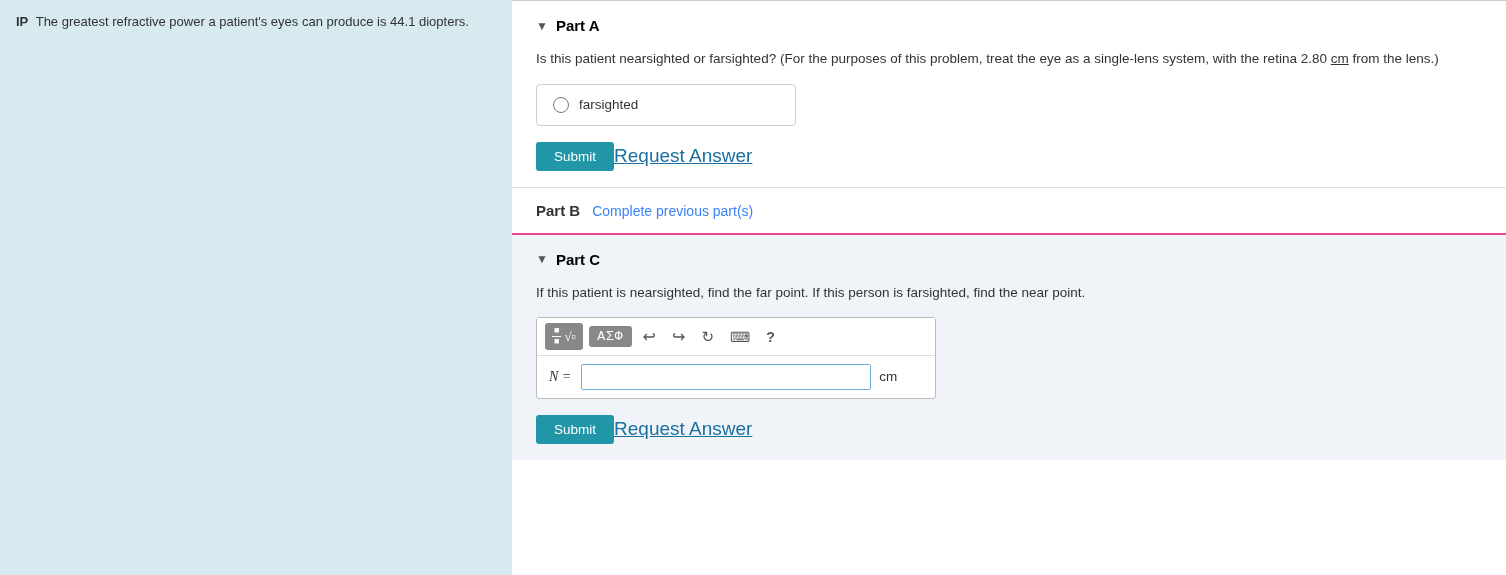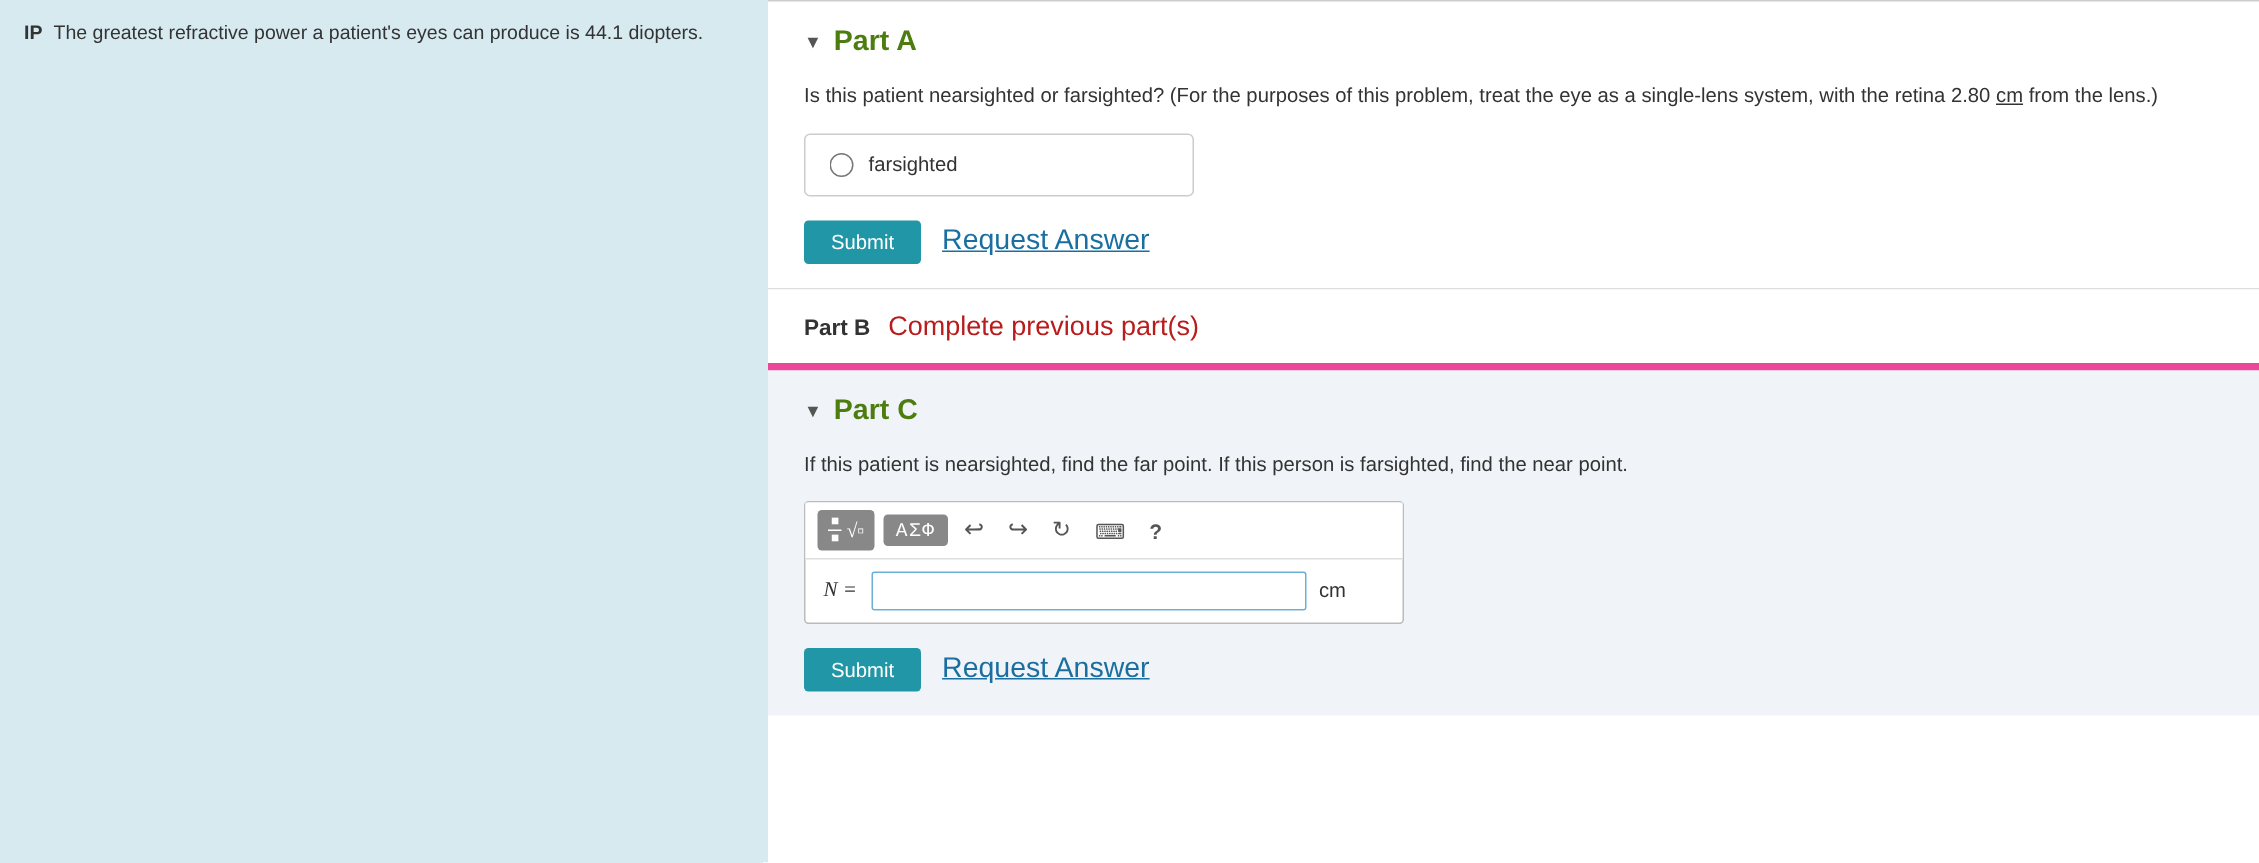--- a/index.html
+++ b/index.html
@@ -57,22 +57,22 @@
       align-items: center;
       margin-bottom: 14px;
     }
     .part-header .chevron {
       font-size: 12px;
       color: #555;
       margin-right: 8px;
     }
     .part-header .part-title {
       font-weight: bold;
-      font-size: 19px;
-      color: #4d7c0f;
+      font-size: 15px;
+      color: #000000;
     }
 
     .part-question {
       font-size: 13.5px;
       color: #333;
       line-height: 1.6;
       margin-bottom: 14px;
     }
     .part-question .underline {
       text-decoration: underline;
@@ -106,21 +106,20 @@
     .radio-option label {
       font-size: 13.5px;
       color: #333;
       cursor: pointer;
     }
 
     
     .buttons-row {
       display: flex;
       align-items: center;
-      gap: 14px;
     }
     .btn-submit {
       background: #2196a6;
       color: #fff;
       border: none;
       border-radius: 3px;
       padding: 7px 18px;
       font-size: 13.5px;
       cursor: pointer;
       font-weight: 500;
@@ -133,32 +132,32 @@
       cursor: pointer;
       text-decoration: underline;
       padding: 0;
     }
 
     
     .part-b-row {
       display: flex;
       align-items: baseline;
       padding: 14px 24px;
-      border-bottom: 5px solid #ec4899;
+      border-bottom: 2px solid #ec4899;
       background: #fff;
     }
     .part-b-label {
       font-weight: bold;
       font-size: 15px;
       color: #333;
       margin-right: 12px;
     }
     .part-b-locked-text {
-      font-size: 18px;
-      color: #b91c1c;
+      font-size: 14px;
+      color: #3b82f6;
     }
 
     
     .part-c-section {
       padding: 16px 24px;
       background: #f0f4f8;
     }
 
     
     .math-input-container {

